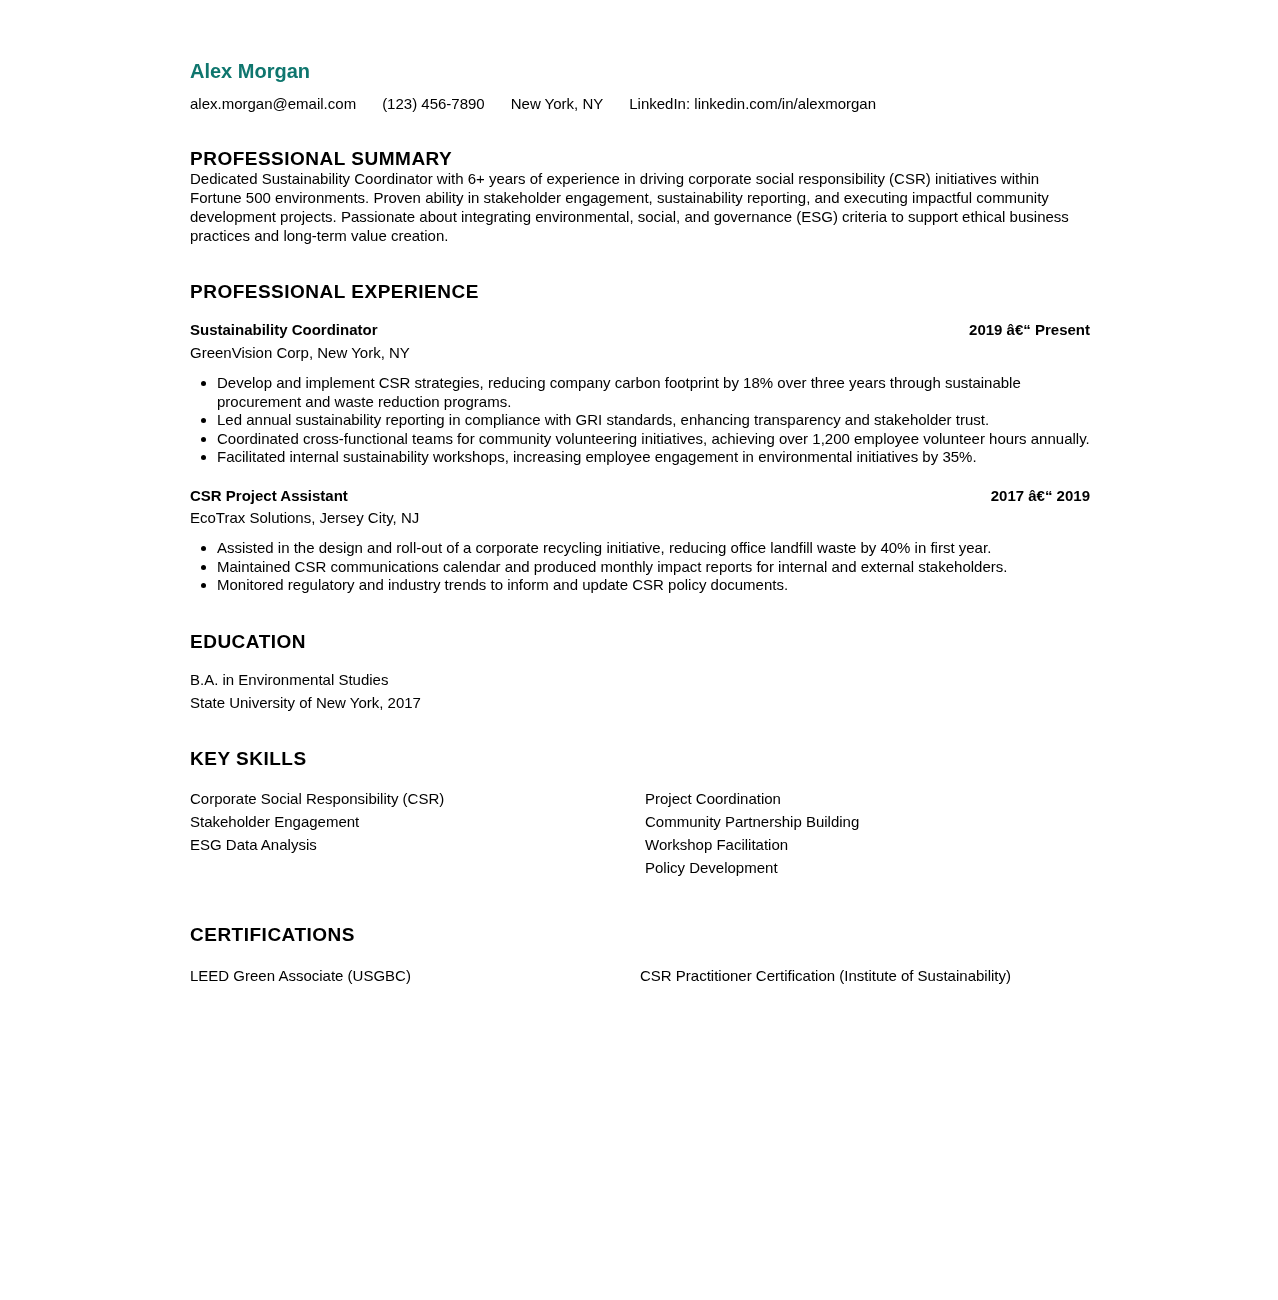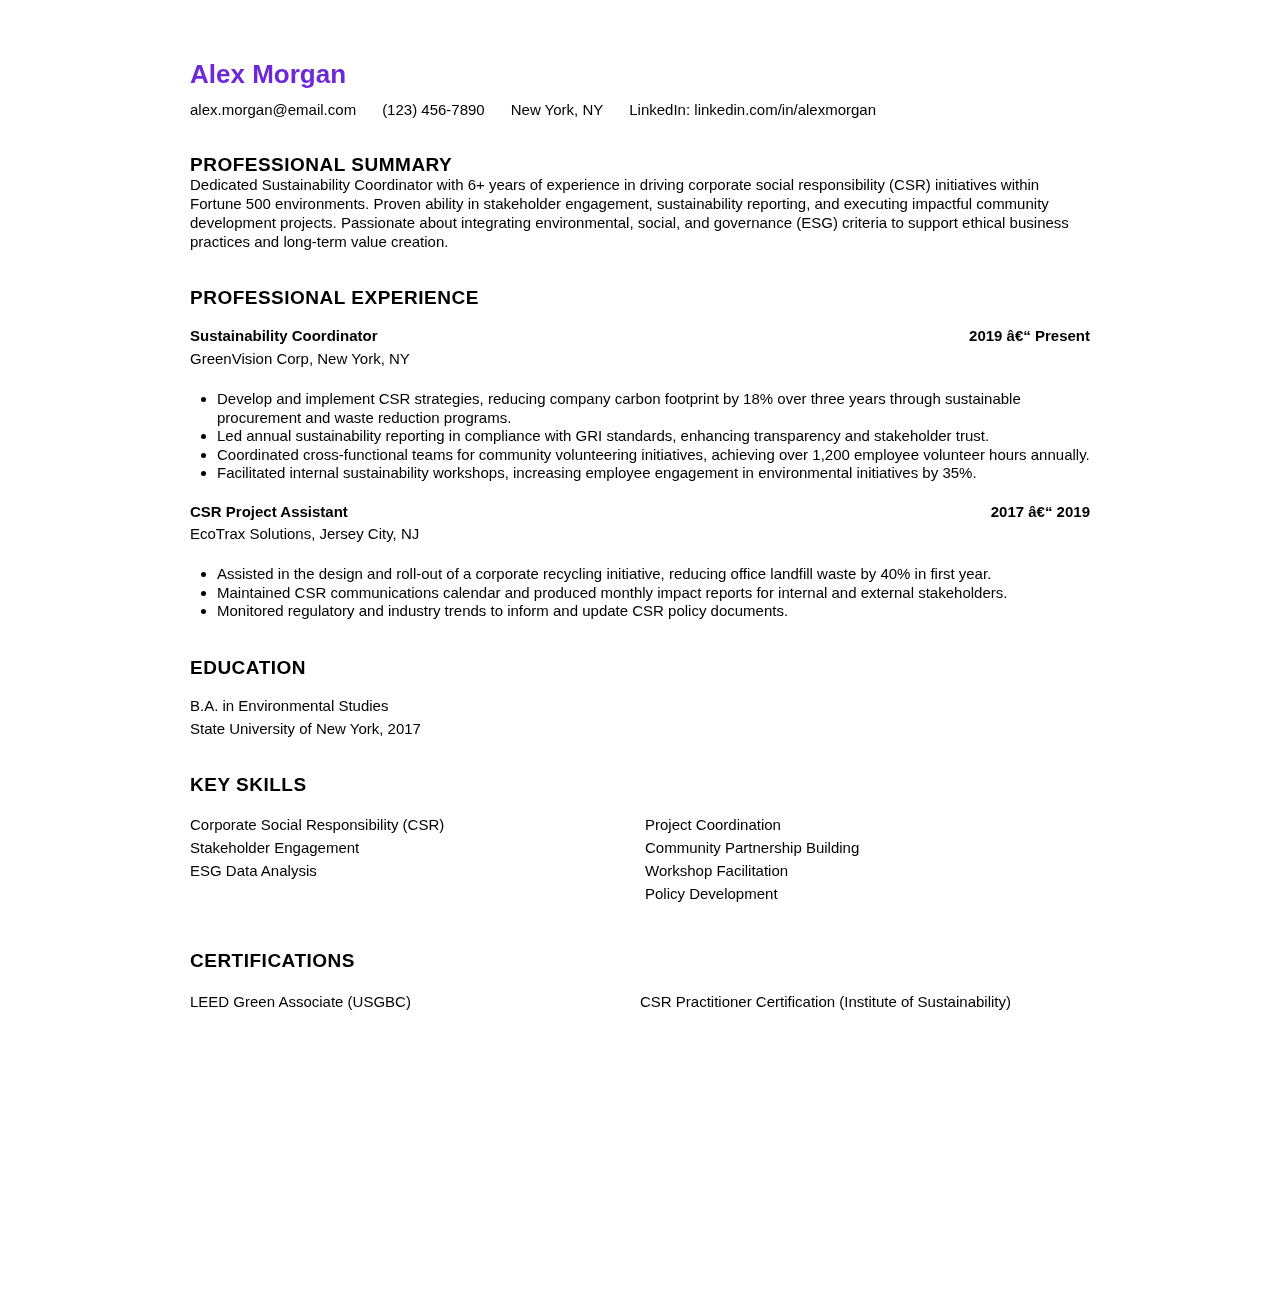--- a/index.html
+++ b/index.html
@@ -13,24 +13,24 @@
     font-family: "Liberation Sans", "DejaVu Sans", sans-serif;
     overflow: hidden;
   }
   .content {
     position: absolute;
     left: 190px;
     top: 61px;
     width: 900px;
   }
   .name {
-    font-size: 26px;
+    font-size: 20px;
     font-weight: 700;
     line-height: 1.0;
-    color: #6d28d9;
+    color: #0f766e;
   }
   .contact-row {
     display: flex;
     gap: 26px;
     margin-top: 15px;
     font-size: 15px;
     line-height: 1.1;
   }
   .section-heading {
     font-size: 19px;
@@ -48,21 +48,21 @@
     display: flex;
     justify-content: space-between;
     align-items: baseline;
     margin-top: 19px;
   }
   .job-header.second { margin-top: 21px; }
   .job-title { font-size: 15px; font-weight: 700; line-height: 1.1; }
   .job-dates { font-size: 15px; font-weight: 700; line-height: 1.1; }
   .job-company { margin-top: 5px; font-size: 15px; line-height: 1.15; }
   .bullet-list {
-    margin-top: 23px;
+    margin-top: 13px;
     padding-left: 27px;
     list-style: disc;
     font-size: 15px;
     line-height: 18.5px;
   }
   .sec-education { margin-top: 37px; }
   .edu-degree { margin-top: 19px; font-size: 15px; font-weight: 400; line-height: 1.1; }
   .edu-school { margin-top: 7px; font-size: 15px; line-height: 1.1; }
   .sec-skills { margin-top: 37px; }
   .two-col-grid {

